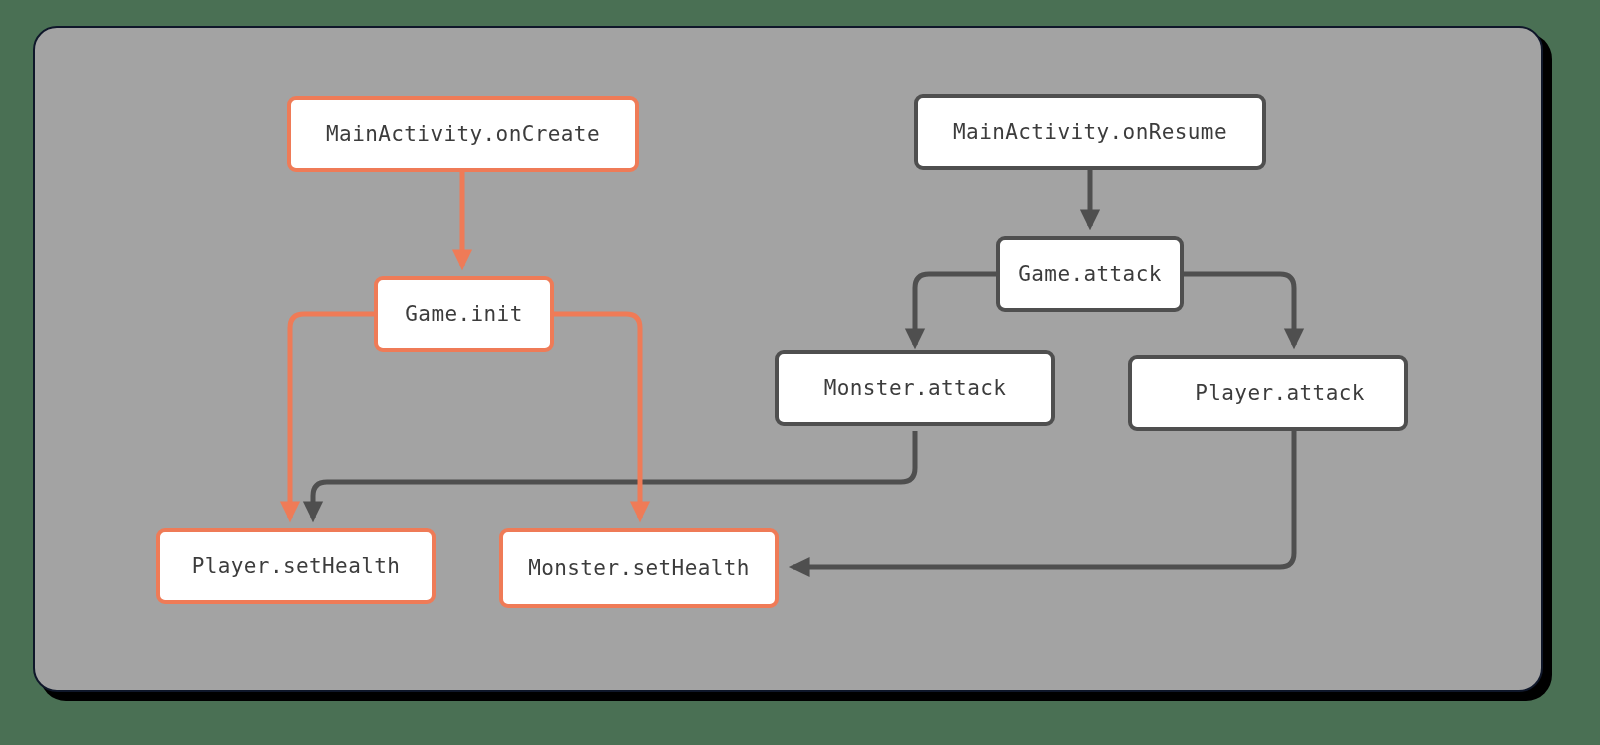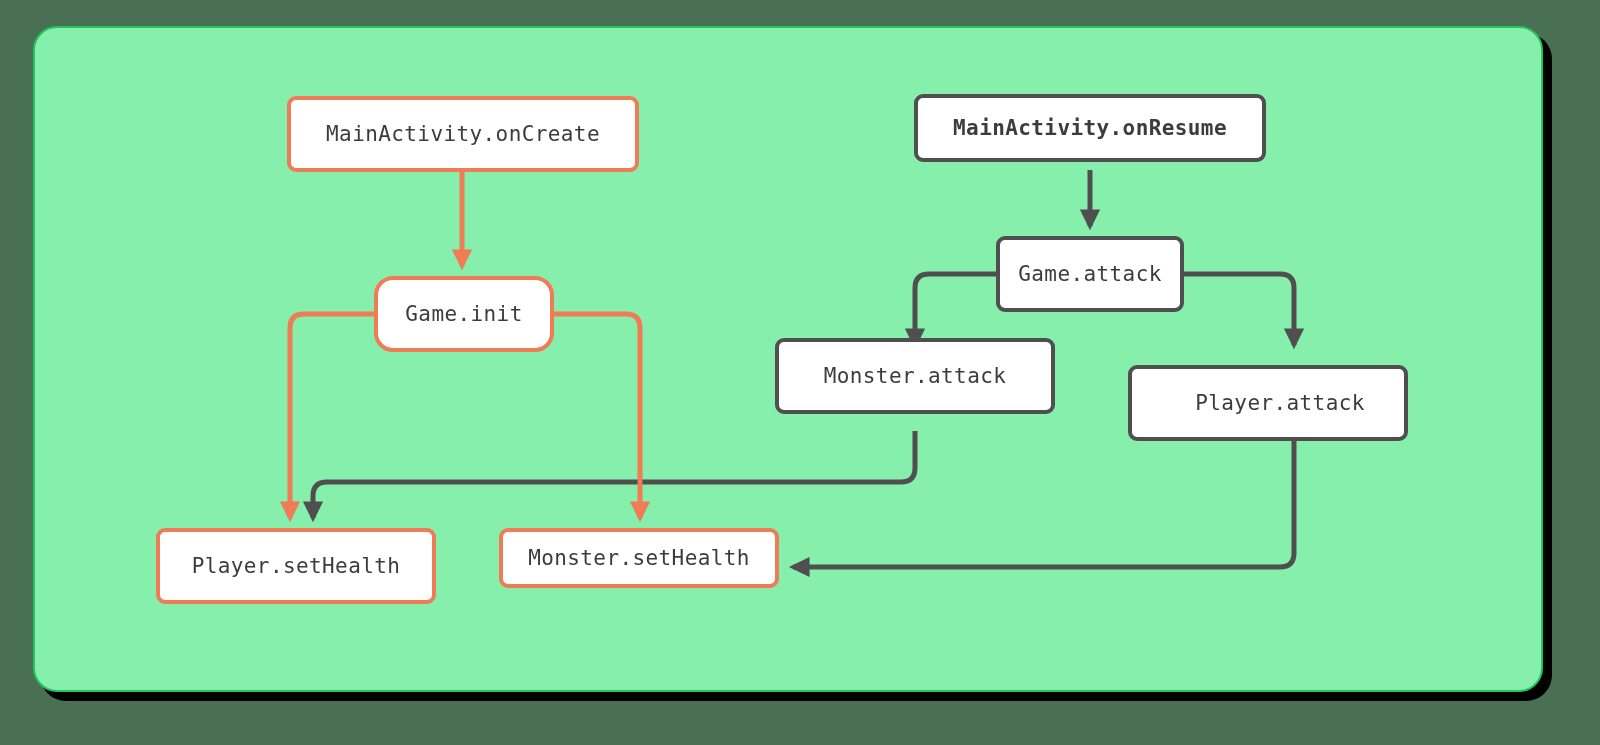--- a/index.html
+++ b/index.html
@@ -30,22 +30,22 @@
     background: #000000;
     border-radius: 26px;
   }
 
   #panel {
     position: absolute;
     left: 33px;
     top: 26px;
     width: 1510px;
     height: 666px;
-    background: #86efac;
-    border: 2px solid #22c55e;
+    background: #a3a3a3;
+    border: 2px solid #0f172a;
     border-radius: 24px;
     box-sizing: border-box;
     overflow: hidden;
   }
 
   
   #edges {
     position: absolute;
     left: 0;
     top: 0;
@@ -103,37 +103,37 @@
           <path d="M 427 144 L 427 238" stroke="#ef7b57" stroke-width="5" marker-end="url(#arrow-highlight)"></path>
           <path d="M 339 286 L 269 286 Q 255 286 255 300 L 255 490" stroke="#ef7b57" stroke-width="5" marker-end="url(#arrow-highlight)"></path>
           <path d="M 519 286 L 591 286 Q 605 286 605 300 L 605 490" stroke="#ef7b57" stroke-width="5" marker-end="url(#arrow-highlight)"></path>
         </g>
     </svg>
 
     <div id="node-layer">
         <div class="node highlight" style="left: 252px; top: 68px; width: 352px; height: 76px;">
           <span>MainActivity.onCreate</span>
         </div>
-        <div class="node normal" style="left: 879px; top: 66px; width: 352px; height: 68px; font-weight: bold;">
+        <div class="node normal" style="left: 879px; top: 66px; width: 352px; height: 76px;">
           <span>MainActivity.onResume</span>
         </div>
-        <div class="node highlight" style="left: 339px; top: 248px; width: 180px; height: 76px; border-radius: 19px;">
+        <div class="node highlight" style="left: 339px; top: 248px; width: 180px; height: 76px;">
           <span>Game.init</span>
         </div>
         <div class="node normal" style="left: 961px; top: 208px; width: 188px; height: 76px;">
           <span>Game.attack</span>
         </div>
-        <div class="node normal" style="left: 740px; top: 310px; width: 280px; height: 76px;">
+        <div class="node normal" style="left: 740px; top: 322px; width: 280px; height: 76px;">
           <span>Monster.attack</span>
         </div>
-        <div class="node normal" style="left: 1093px; top: 337px; width: 280px; height: 76px; padding-left: 24px;">
+        <div class="node normal" style="left: 1093px; top: 327px; width: 280px; height: 76px; padding-left: 24px;">
           <span>Player.attack</span>
         </div>
         <div class="node highlight" style="left: 114px; top: 500px; width: 280px; height: 76px; margin-left: 7px;">
           <span>Player.setHealth</span>
         </div>
-        <div class="node highlight" style="left: 464px; top: 500px; width: 280px; height: 60px;">
+        <div class="node highlight" style="left: 464px; top: 500px; width: 280px; height: 80px;">
           <span>Monster.setHealth</span>
         </div>
       </div>
 
   </div>
 </div>
 
 </body></html>

